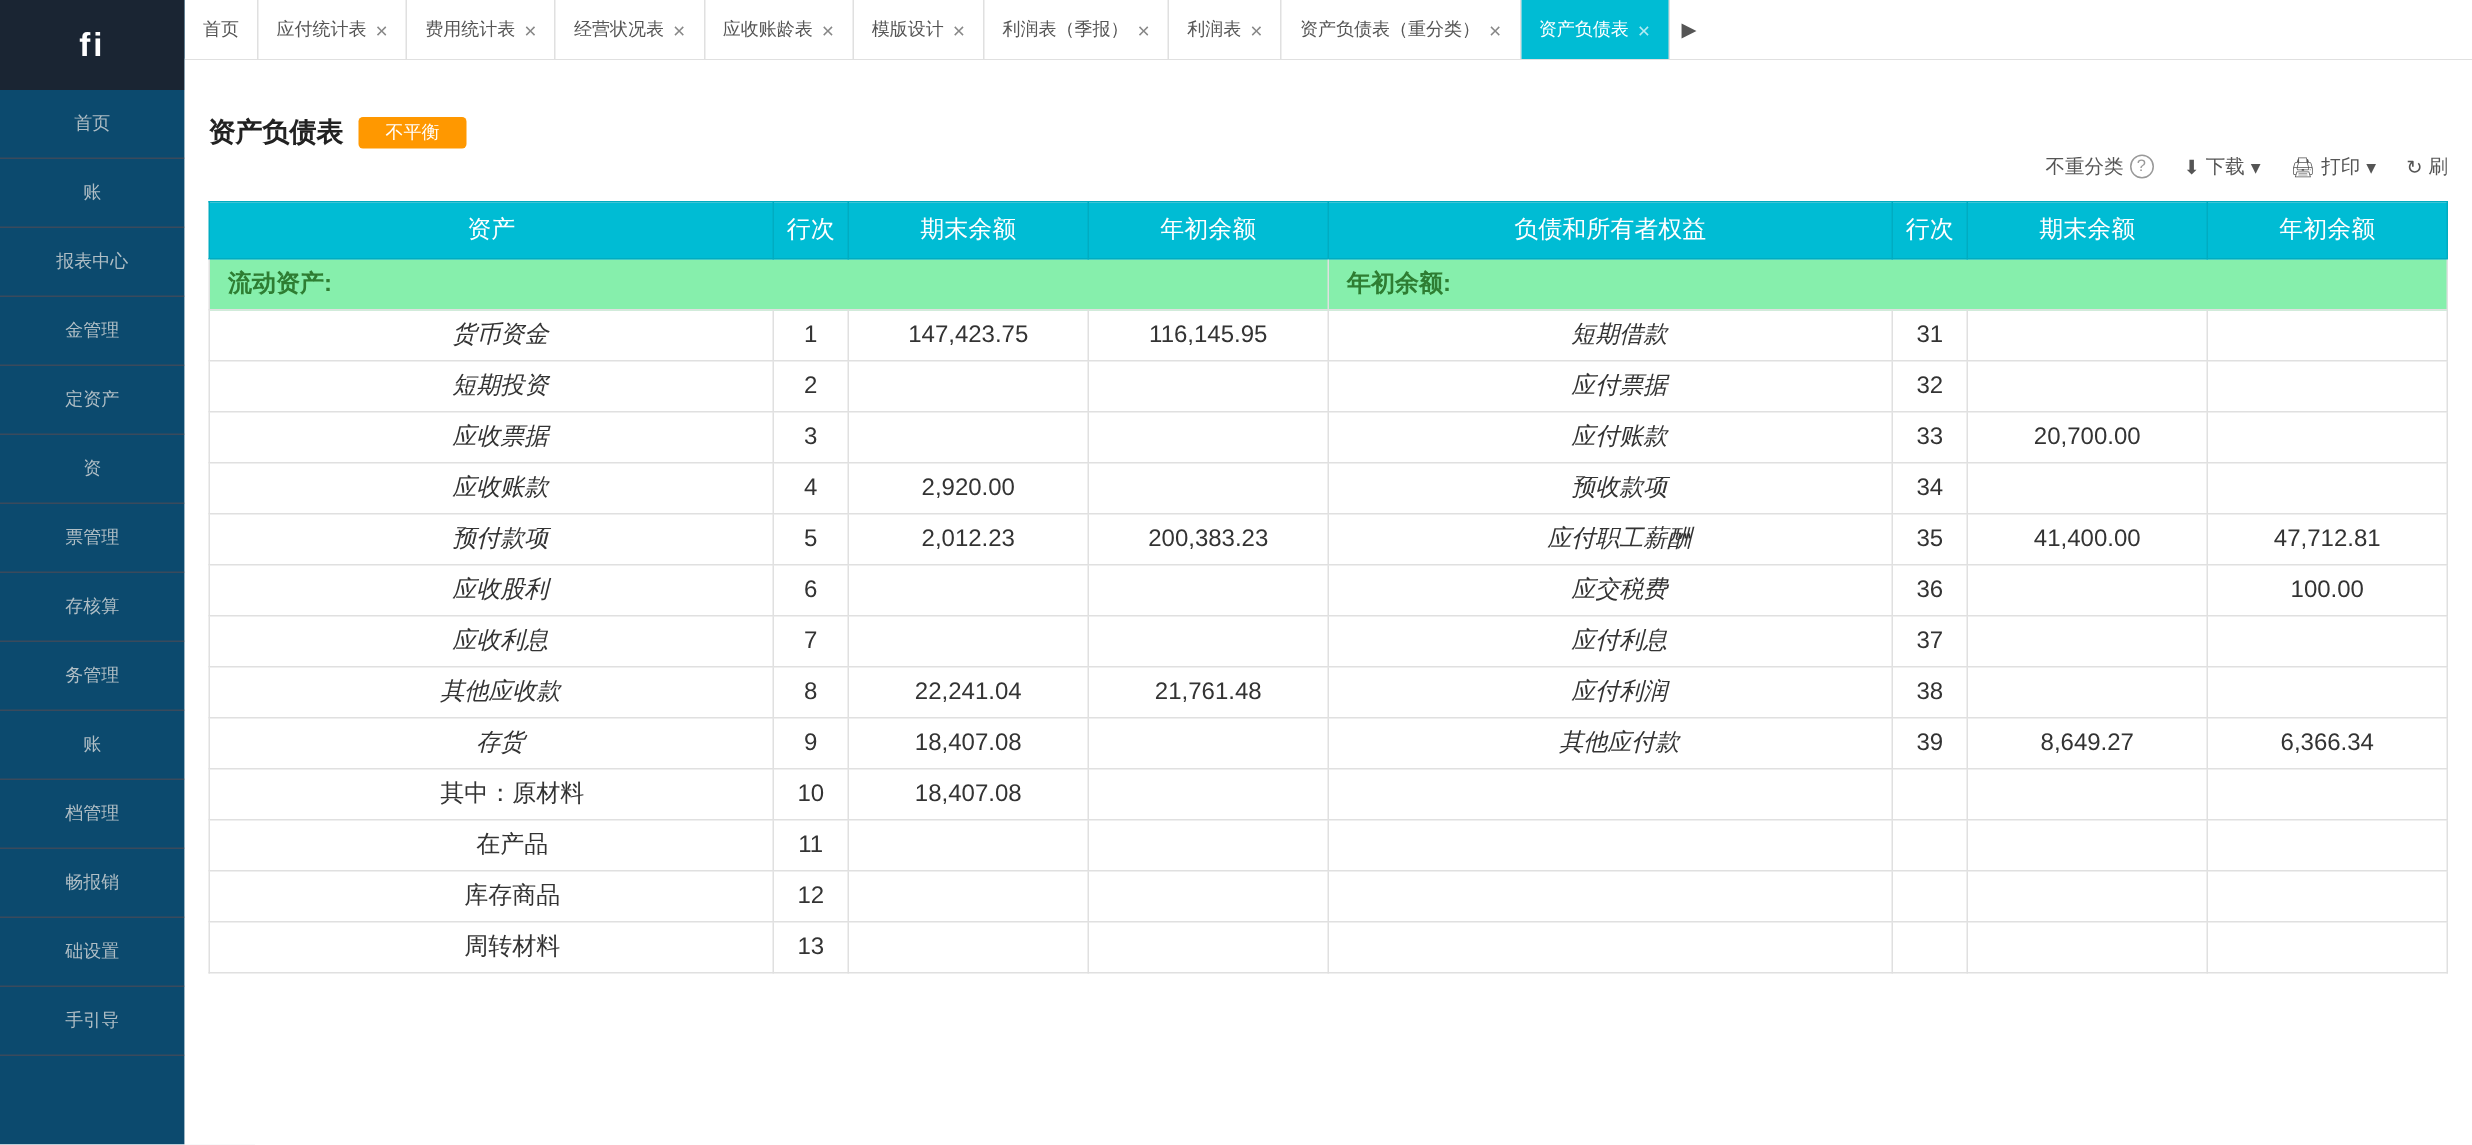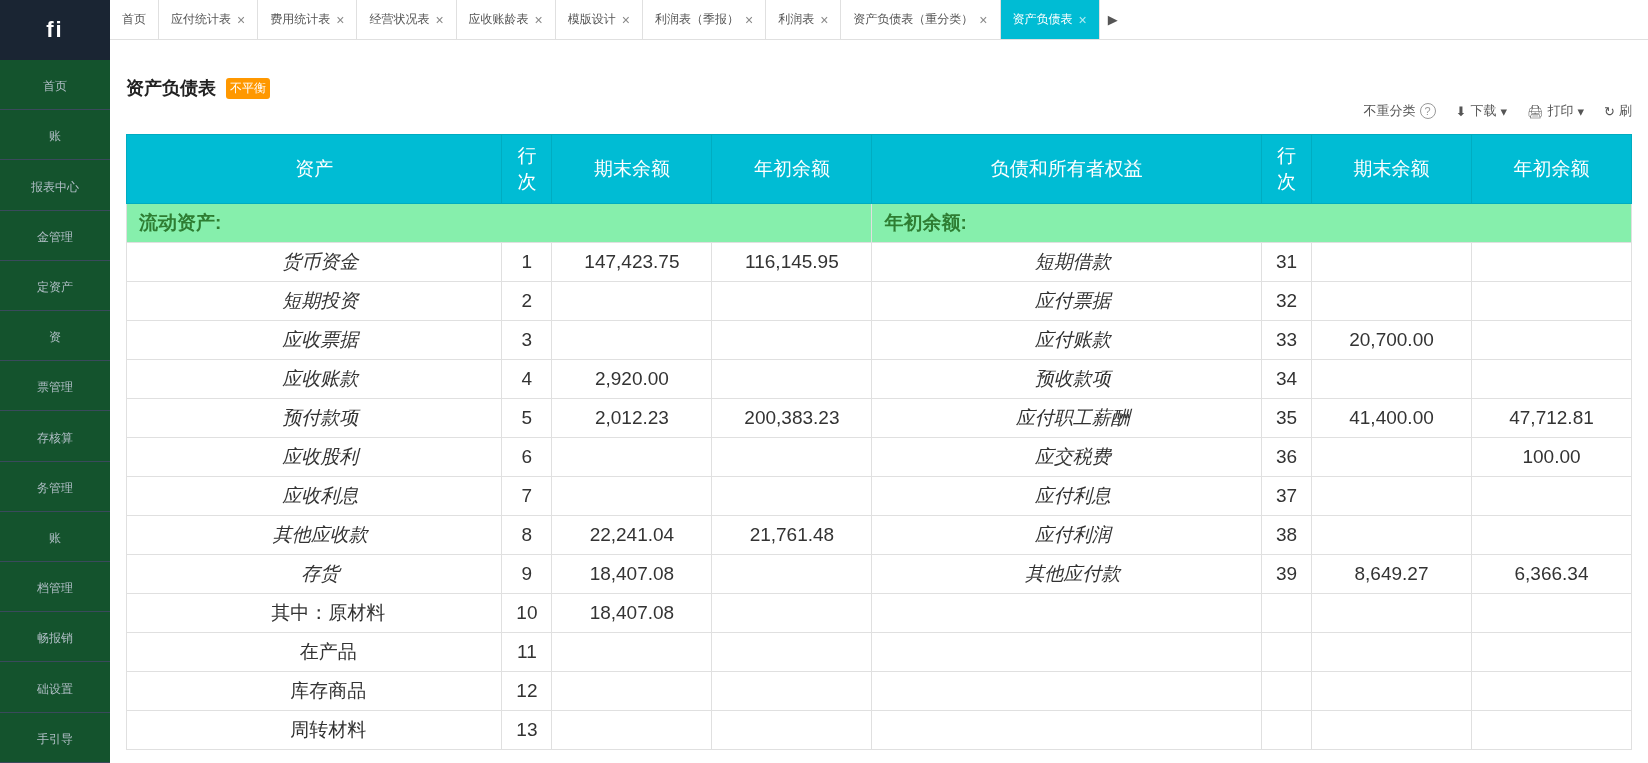--- a/index.html
+++ b/index.html
@@ -1,28 +1,27 @@
 <!DOCTYPE html>
 <html><head>
   <meta charset="utf-8">
   <style>
     * { box-sizing: border-box; margin: 0; padding: 0; }
     body { font-family: 'Microsoft YaHei', Arial, sans-serif; font-size: 13px; background: #f0f2f5; display: flex; height: 763px; overflow: hidden; }
 
     
     .sidebar {
-      width: 110px;
-      background: #14532d;
+      width: 123px;
+      background: #0c4a6e;
       color: #b0bec5;
       display: flex;
       flex-direction: column;
       flex-shrink: 0;
       height: 100%;
       overflow-y: auto;
-      justify-content: space-between;
     }
     .sidebar-logo {
       height: 60px;
       background: #1a2533;
       display: flex;
       align-items: center;
       justify-content: center;
       color: #fff;
       font-size: 22px;
       font-weight: bold;
@@ -109,21 +108,21 @@
       gap: 10px;
     }
     .page-title {
       font-size: 18px;
       font-weight: bold;
       color: #222;
     }
     .badge-unbalanced {
       background: #ff9800;
       color: #fff;
-      padding: 2px 4px;
+      padding: 2px 18px;
       border-radius: 3px;
       font-size: 12px;
     }
     .header-actions {
       display: flex;
       align-items: center;
       gap: 20px;
       color: #555;
       font-size: 13px;
       margin-top: 46px;
@@ -133,21 +132,21 @@
       align-items: center;
       gap: 4px;
       cursor: pointer;
       color: #555;
     }
 
     
     .report-table {
       width: 100%;
       border-collapse: collapse;
-      font-size: 19px;
+      font-size: 16px;
     }
     .report-table th {
       background: #00bcd4;
       color: #fff;
       padding: 8px 6px;
       text-align: center;
       font-weight: normal;
       border: 1px solid #00acc1;
     }
     .report-table td {

